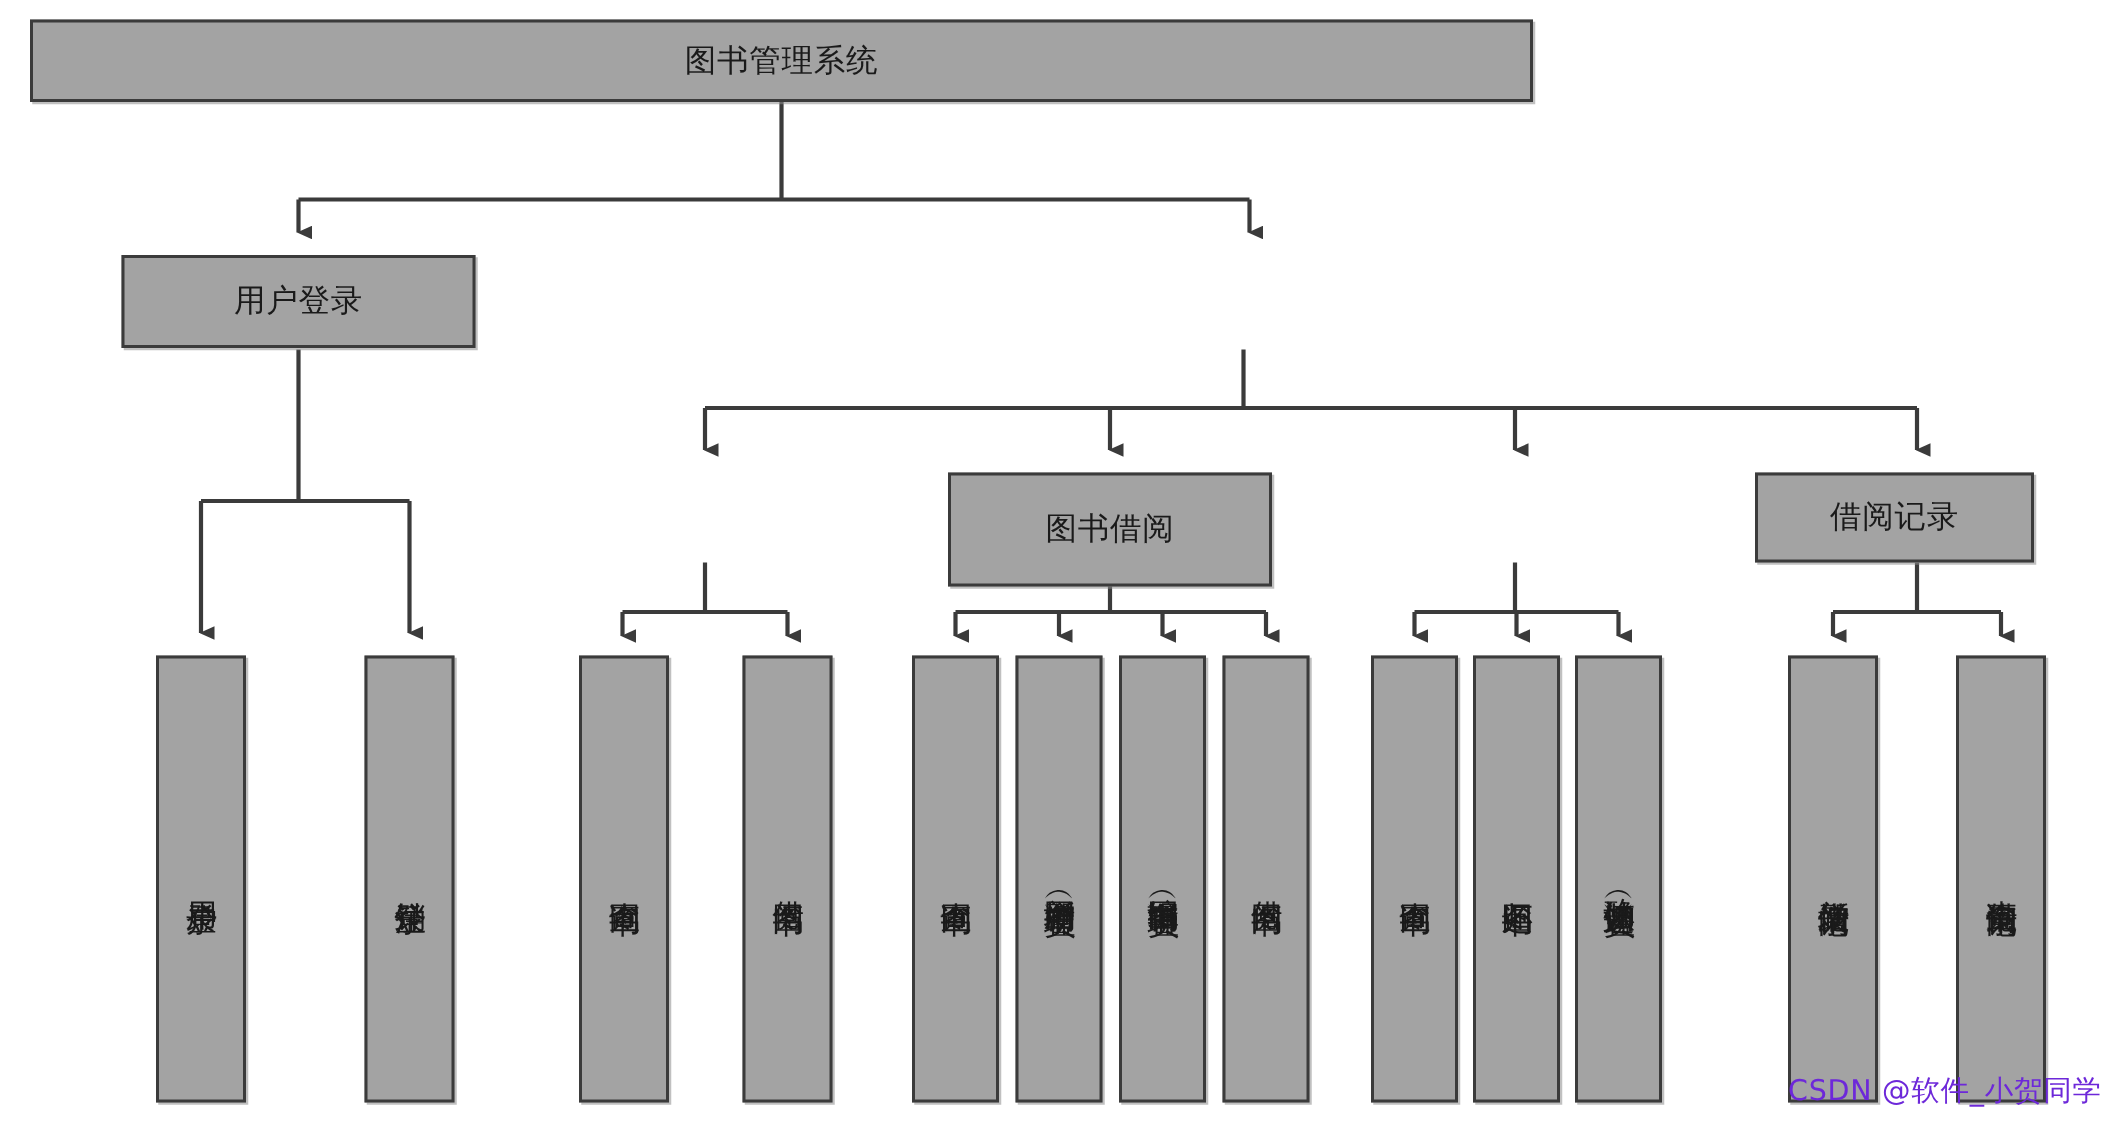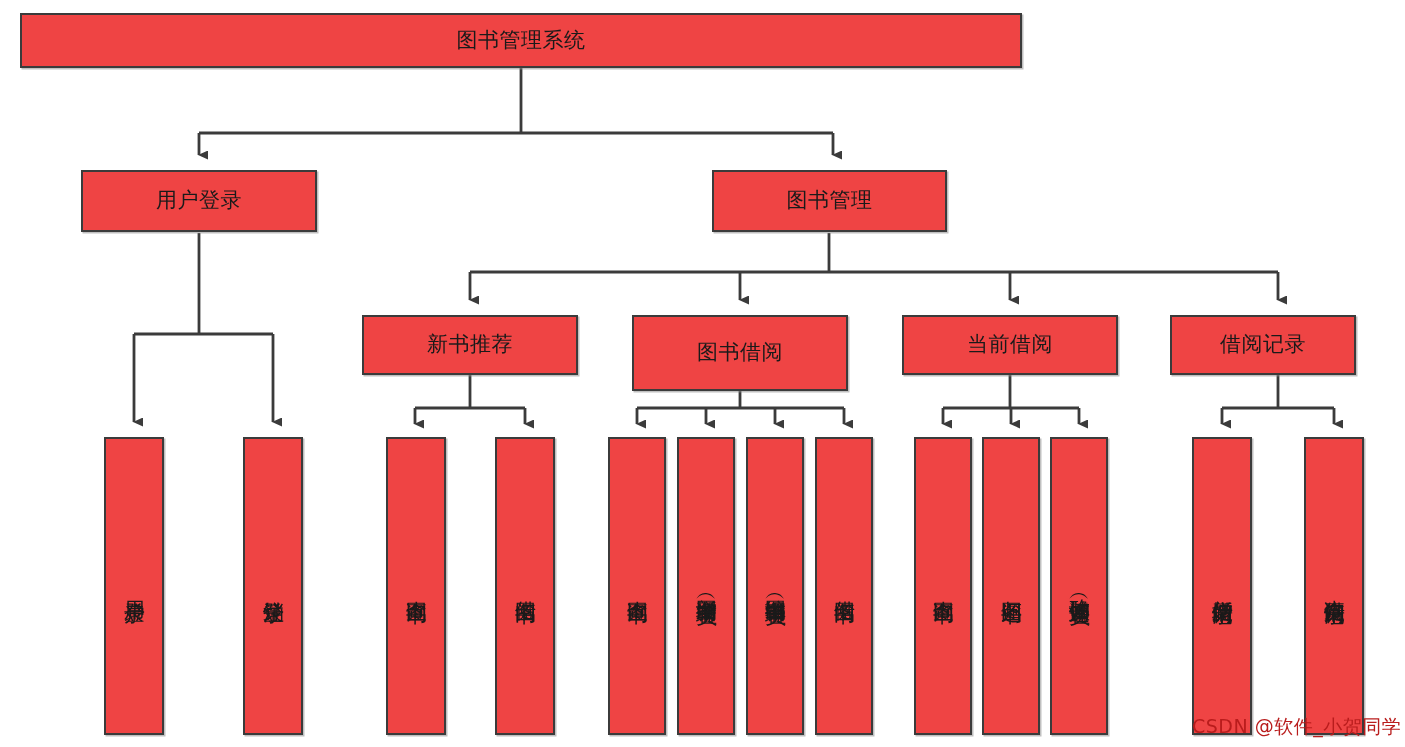--- a/index.html
+++ b/index.html
@@ -24,21 +24,21 @@
     position: absolute;
     left: 0;
     top: 0;
     width: 1405px;
     height: 747px;
   }
   .node-box {
     position: absolute;
     box-sizing: border-box;
     border: 2.5px solid #3b3b3b;
-    background: #ef4444;
+    background: #a3a3a3;
     display: flex;
     align-items: center;
     justify-content: center;
     box-shadow: 1.5px 1.5px 0 rgba(140,140,140,0.55);
   }
   .node-label-h {
     font-size: 21px;
     color: #1a1a1a;
     letter-spacing: 0.5px;
     line-height: 1.2;
@@ -55,21 +55,21 @@
     letter-spacing: 1px;
     text-align: center;
   }
   .leaf-box {
     align-items: center;
     justify-content: center;
   }
   .watermark {
     position: absolute;
     font-size: 19px;
-    color: #b91c1c;
+    color: #6d28d9;
     letter-spacing: 0.5px;
     white-space: nowrap;
     pointer-events: none;
   }
 </style>
 </head>
 <body>
 
 <div id="diagram-root">
 
@@ -123,32 +123,23 @@
     </g>
   </svg>
 
   <div class="node-box" style="left:20px; top:13px; width:1002px; height:55px;">
     <span class="node-label-h">图书管理系统</span>
   </div>
 
   <div class="node-box" style="left:81px; top:170px; width:236px; height:62px;">
     <span class="node-label-h">用户登录</span>
   </div>
-  <div class="node-box" style="left:712px; top:170px; width:235px; height:62px;">
-    <span class="node-label-h">图书管理</span>
-  </div>
 
-  <div class="node-box" style="left:362px; top:315px; width:216px; height:60px;">
-    <span class="node-label-h">新书推荐</span>
-  </div>
   <div class="node-box" style="left:632px; top:315px; width:216px; height:76px;">
     <span class="node-label-h">图书借阅</span>
-  </div>
-  <div class="node-box" style="left:902px; top:315px; width:216px; height:60px;">
-    <span class="node-label-h">当前借阅</span>
   </div>
   <div class="node-box" style="left:1170px; top:315px; width:186px; height:60px;">
     <span class="node-label-h">借阅记录</span>
   </div>
 
   <div class="node-box leaf-box" style="left:104px; top:437px; width:60px; height:298px;">
     <span class="node-label-v">用户登录</span>
   </div>
   <div class="node-box leaf-box" style="left:243px; top:437px; width:60px; height:298px;">
     <span class="node-label-v">注销登录</span>

